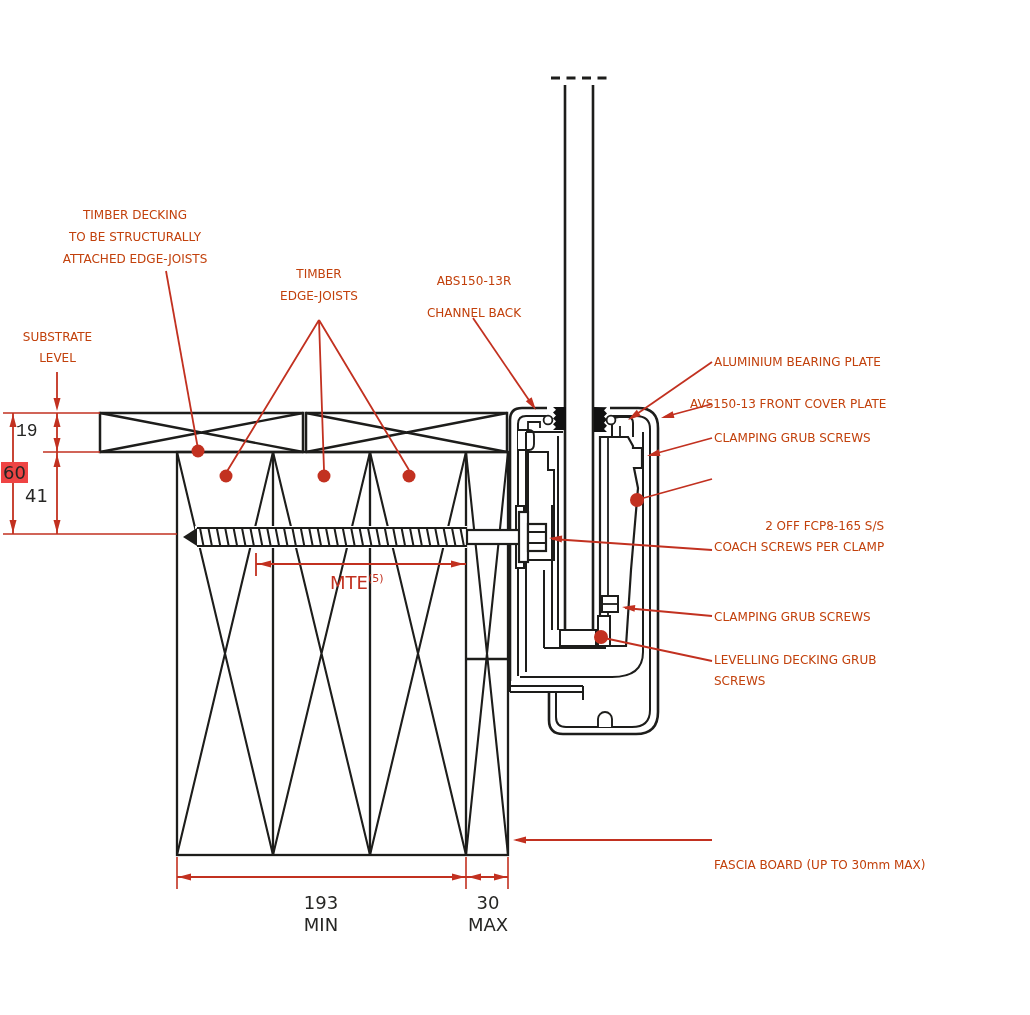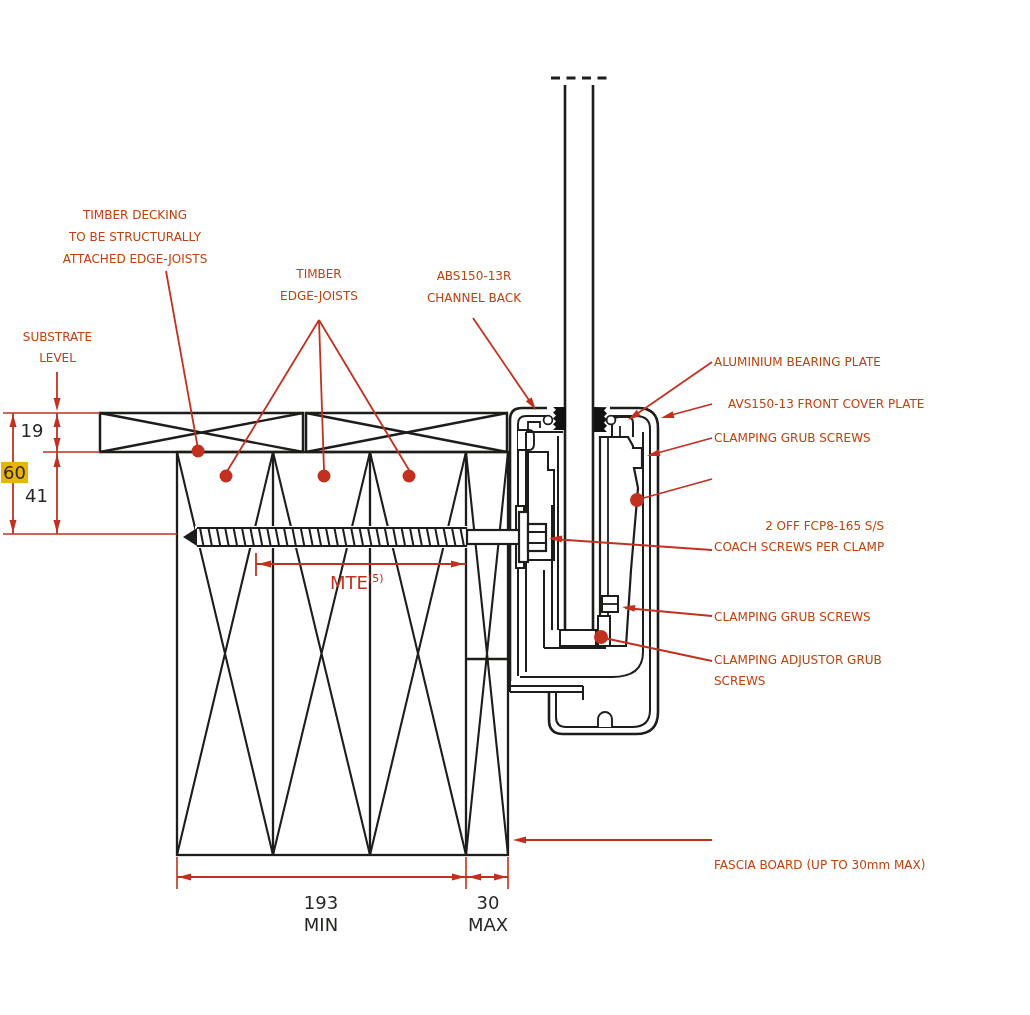--- a/index.html
+++ b/index.html
@@ -4,21 +4,21 @@
 <style>
   html,body{margin:0;padding:0;background:#ffffff;}
   #canvas{position:relative;width:1030px;height:1015px;background:#fff;overflow:hidden;
           font-family:"DejaVu Sans","Liberation Sans",sans-serif;}
   #draw{position:absolute;left:0;top:0;}
   .lbl{position:absolute;font-size:12px;line-height:21px;color:#c2410c;
        white-space:pre-line;}
   .ctr{text-align:center;}
   .dim{position:absolute;font-size:18px;line-height:22px;color:#262624;white-space:pre-line;}
   .dim.red{color:#c23120;}
-  .bgw{background:#eab308;padding:0 2px;}
+  .bgw{background:#ef4444;padding:0 2px;}
   sup.note{font-size:11px;vertical-align:super;}
 </style>
 </head>
 <body>
 
 <div id="canvas">
 
 <svg id="draw" width="1030" height="1015" viewBox="0 0 1030 1015">
 
   <g stroke="#1d1d1b" fill="none">
@@ -158,34 +158,34 @@
   </g>
 </svg>
 
   <div class="lbl ctr" style="left:0px;top:327px;width:115px;">SUBSTRATE
 LEVEL</div>
   <div class="lbl ctr" style="left:22px;top:204px;width:226px;line-height:22px;">TIMBER DECKING
 TO BE STRUCTURALLY
 ATTACHED EDGE-JOISTS</div>
   <div class="lbl ctr" style="left:253px;top:263px;width:132px;line-height:22px;">TIMBER
 EDGE-JOISTS</div>
-  <div class="lbl ctr" style="left:398px;top:265px;width:152px;line-height:22px;">ABS150-13R
+  <div class="lbl ctr" style="left:398px;top:265px;width:152px;line-height:32px;">ABS150-13R
 CHANNEL BACK</div>
 
   <div class="lbl" style="left:714px;top:352px;">ALUMINIUM BEARING PLATE</div>
-  <div class="lbl" style="left:728px;top:394px;">AVS150-13 FRONT COVER PLATE</div>
+  <div class="lbl" style="left:690px;top:394px;">AVS150-13 FRONT COVER PLATE</div>
   <div class="lbl" style="left:714px;top:428px;">CLAMPING GRUB SCREWS</div>
   <div class="lbl" style="left:714px;top:516px;text-align:right;">2 OFF FCP8-165 S/S
 COACH SCREWS PER CLAMP</div>
   <div class="lbl" style="left:714px;top:607px;">CLAMPING GRUB SCREWS</div>
-  <div class="lbl" style="left:714px;top:650px;">CLAMPING ADJUSTOR GRUB
+  <div class="lbl" style="left:714px;top:650px;">LEVELLING DECKING GRUB
 SCREWS</div>
   <div class="lbl" style="left:714px;top:831px;margin-top:24px;">FASCIA BOARD (UP TO 30mm MAX)</div>
 
-  <div class="dim" style="left:16px;top:420px;width:32px;text-align:center;">19</div>
+  <div class="dim" style="left:16px;top:420px;width:32px;text-align:left;font-family:Liberation Mono, monospace;">19</div>
   <div class="dim" style="left:1px;top:462px;"><span class="bgw">60</span></div>
   <div class="dim" style="left:20px;top:485px;width:28px;text-align:right;">41</div>
   <div class="dim ctr" style="left:281px;top:892px;width:80px;">193
 MIN</div>
   <div class="dim ctr" style="left:456px;top:892px;width:64px;">30
 MAX</div>
   <div class="dim red" style="left:330px;top:568px;"><span>MTE</span><sup class="note">(5)</sup></div>
 
 </div>
 

